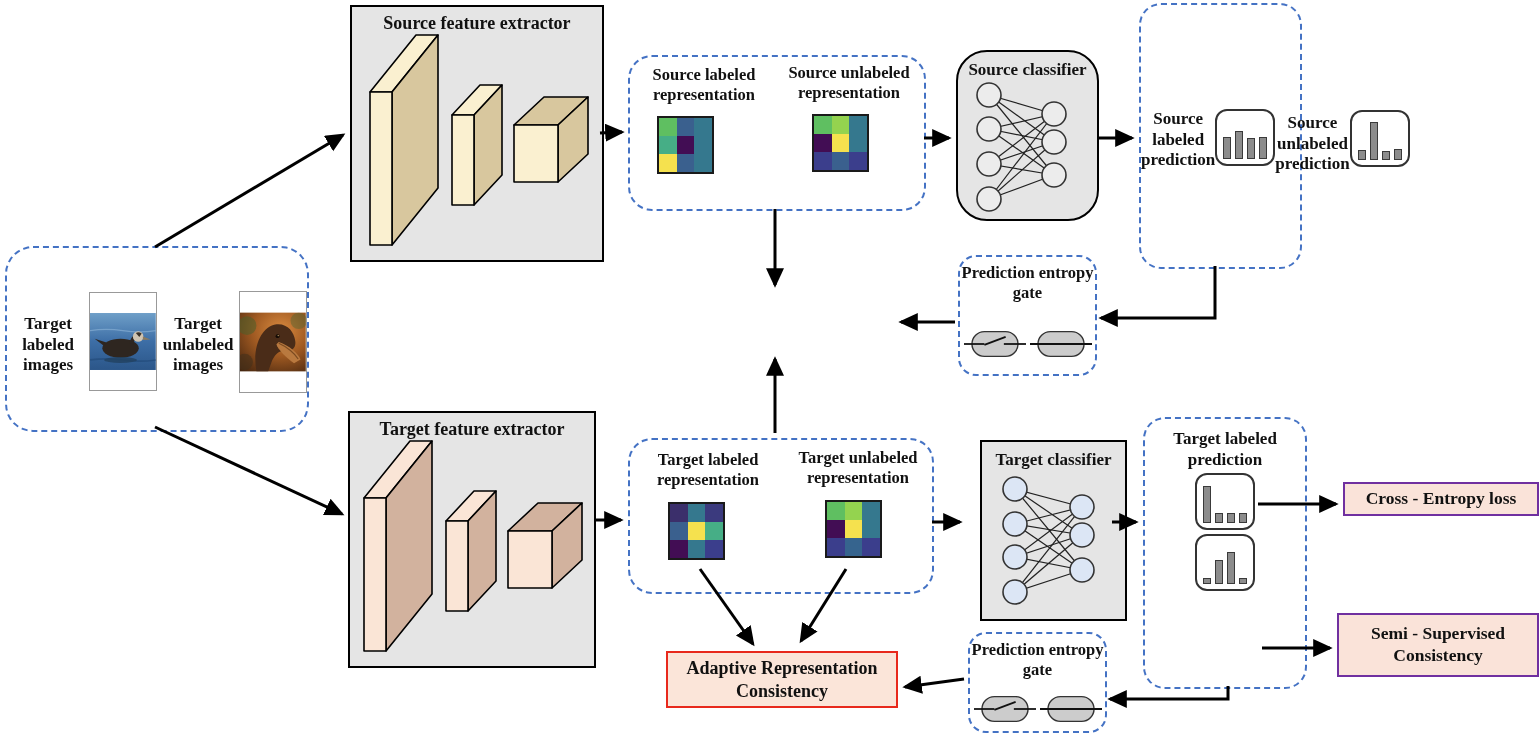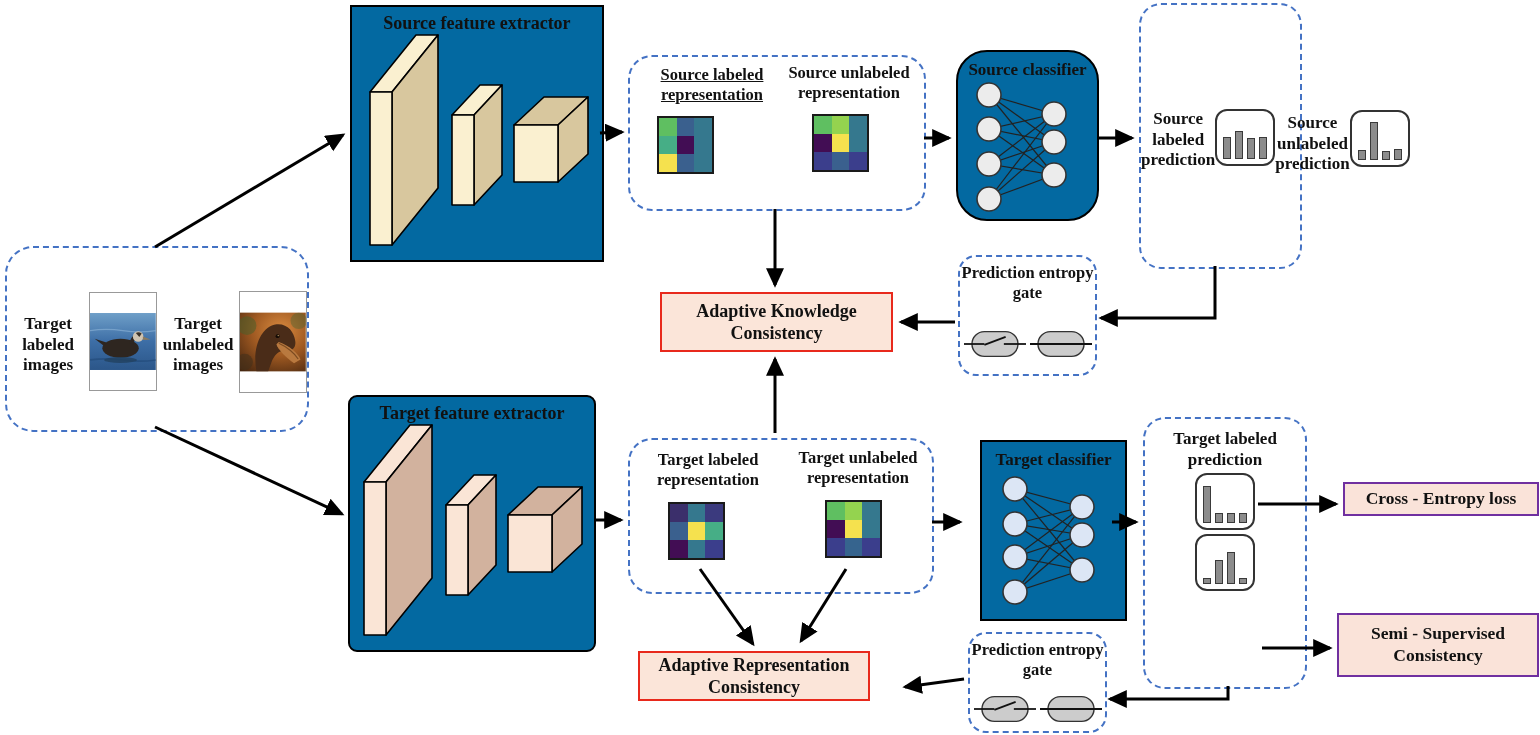--- a/index.html
+++ b/index.html
@@ -1,19 +1,19 @@
 <!DOCTYPE html>
 <html style="--dashed-border: #4472C4; --consistency-fill: #FBE5D9; --consistency-border: #E8291C; --loss-fill: #FAE3D9; --loss-border: #7030A0; --source-block-front: #FAF0D0; --source-block-side: #D8C79E; --target-block-front: #FAE5D6; --target-block-side: #D2B29E; --source-node-fill: #ECECEC; --target-node-fill: #DCE6F5; --gate-fill: #CCCCCC; --bar-fill: #8C8C8C;"><head>
 <meta charset="utf-8">
 <style>
   html,body{margin:0;padding:0;background:#fff;}
   .canvas{position:relative;width:1540px;height:735px;background:#fff;overflow:hidden;
           font-family:"Liberation Serif","DejaVu Serif",serif;font-weight:bold;color:#111;}
   .dashed{position:absolute;border:2px dashed var(--dashed-border);background:#fff;border-radius:24px;}
-  .solid{position:absolute;border:2px solid #000;background:#0369a1;}
+  .solid{position:absolute;border:2px solid #000;background:#e5e5e5;}
   .consistency{position:absolute;background:var(--consistency-fill);border:2px solid var(--consistency-border);
                display:flex;align-items:center;justify-content:center;text-align:center;
                font-size:18px;line-height:1.25;padding:0 14px;box-sizing:border-box;}
   .loss{position:absolute;background:var(--loss-fill);border:2px solid var(--loss-border);
         display:flex;align-items:center;justify-content:center;text-align:center;
         font-size:17.5px;line-height:1.25;padding:0 8px;box-sizing:border-box;}
   .box-title{position:absolute;top:6px;left:0;width:100%;text-align:center;font-size:18px;}
   .cls-title{position:absolute;top:8px;left:0;width:100%;text-align:center;font-size:17px;}
   .rep-label{position:absolute;text-align:center;font-size:16.5px;line-height:1.22;}
   .pred-title{text-align:center;font-size:17px;line-height:1.22;width:142px;}
@@ -96,21 +96,21 @@
       <polygon points="100,108 128,78 150,78 122,108" fill="var(--source-block-front)"></polygon>
       <polygon points="122,108 150,78 150,168 122,198" fill="var(--source-block-side)"></polygon>
       <polygon points="100,108 122,108 122,198 100,198" fill="var(--source-block-front)"></polygon>
       <polygon points="162,118 192,90 236,90 206,118" fill="var(--source-block-side)"></polygon>
       <polygon points="206,118 236,90 236,147 206,175" fill="var(--source-block-side)"></polygon>
       <polygon points="162,118 206,118 206,175 162,175" fill="var(--source-block-front)"></polygon>
     </svg>
   </div>
 
   <div class="dashed" style="left:628px;top:55px;width:294px;height:152px;">
-    <div class="rep-label" style="left:14px;top:8px;width:136px;text-decoration:underline;">Source labeled representation</div>
+    <div class="rep-label" style="left:6px;top:8px;width:136px;">Source labeled representation</div>
     <div class="rep-label" style="left:148px;top:6px;width:142px;">Source unlabeled representation</div>
     <div class="heatmap" style="left:27px;top:59px;">
         <div style="background: rgb(95, 191, 97);"></div>
         <div style="background: rgb(58, 96, 142);"></div>
         <div style="background: rgb(53, 120, 142);"></div>
         <div style="background: rgb(70, 174, 134);"></div>
         <div style="background: rgb(66, 13, 84);"></div>
         <div style="background: rgb(53, 120, 142);"></div>
         <div style="background: rgb(245, 225, 78);"></div>
         <div style="background: rgb(58, 96, 142);"></div>
@@ -168,39 +168,38 @@
       </div>
     <div class="pred-title" style="margin-top:16px;">Source unlabeled prediction</div>
     <div class="pred-icon" style="margin-top:4px;">
         <div class="bar" style="height: 22%;"></div>
         <div class="bar" style="height: 88%;"></div>
         <div class="bar" style="height: 20%;"></div>
         <div class="bar" style="height: 24%;"></div>
       </div>
   </div>
 
-  <div class="consistency" style="left:660px;top:292px;width:233px;height:60px;">Adaptive Knowledge Consistency</div>
 
   <div class="dashed" style="left:958px;top:255px;width:135px;height:117px;border-radius:18px;">
     <div class="gate-title">Prediction entropy gate</div>
     <div class="gates" style="bottom:14px;">
       <svg class="gate-svg" width="62" height="32" viewBox="0 0 70 32">
         <rect x="9" y="2" width="52" height="28" rx="14" fill="var(--gate-fill)"></rect>
         <line x1="0" y1="16" x2="23" y2="16"></line>
           <line x1="23" y1="17" x2="47" y2="8"></line>
           <line x1="45" y1="16" x2="70" y2="16"></line>
       </svg>
       <svg class="gate-svg" width="62" height="32" viewBox="0 0 70 32">
         <rect x="9" y="2" width="52" height="28" rx="14" fill="var(--gate-fill)"></rect>
         <line x1="0" y1="16" x2="70" y2="16"></line>
       </svg>
     </div>
   </div>
 
-  <div class="solid" style="left:348px;top:395px;width:244px;height:253px;border-radius:9px;">
+  <div class="solid" style="left:348px;top:411px;width:244px;height:253px;">
     <div class="box-title">Target feature extractor</div>
     <svg class="cuboid" width="244" height="253" viewBox="0 0 244 253" style="position:absolute;left:0;top:0;">
       <polygon points="14,85 60,28 82,28 36,85" fill="var(--target-block-front)"></polygon>
       <polygon points="36,85 82,28 82,181 36,238" fill="var(--target-block-side)"></polygon>
       <polygon points="14,85 36,85 36,238 14,238" fill="var(--target-block-front)"></polygon>
       <polygon points="96,108 124,78 146,78 118,108" fill="var(--target-block-front)"></polygon>
       <polygon points="118,108 146,78 146,168 118,198" fill="var(--target-block-side)"></polygon>
       <polygon points="96,108 118,108 118,198 96,198" fill="var(--target-block-front)"></polygon>
       <polygon points="158,118 188,90 232,90 202,118" fill="var(--target-block-side)"></polygon>
       <polygon points="202,118 232,90 232,147 202,175" fill="var(--target-block-side)"></polygon>
@@ -277,21 +276,21 @@
         <div class="bar" style="height: 58%;"></div>
         <div class="bar" style="height: 76%;"></div>
         <div class="bar" style="height: 14%;"></div>
       </div>
   </div>
 
   <div class="loss" style="left:1343px;top:482px;width:196px;height:34px;">Cross - Entropy loss</div>
 
   <div class="loss" style="left:1337px;top:613px;width:202px;height:64px;padding:0 28px;">Semi - Supervised Consistency</div>
 
-  <div class="consistency" style="left:638px;top:651px;width:232px;height:50px;">Adaptive Representation Consistency</div>
+  <div class="consistency" style="left:666px;top:651px;width:232px;height:57px;">Adaptive Representation Consistency</div>
 
   <div class="dashed" style="left:968px;top:632px;width:135px;height:97px;border-radius:18px;">
     <div class="gate-title">Prediction entropy gate</div>
     <div class="gates" style="bottom:6px;">
       <svg class="gate-svg" width="62" height="32" viewBox="0 0 70 32">
         <rect x="9" y="2" width="52" height="28" rx="14" fill="var(--gate-fill)"></rect>
         <line x1="0" y1="16" x2="23" y2="16"></line>
           <line x1="23" y1="17" x2="47" y2="8"></line>
           <line x1="45" y1="16" x2="70" y2="16"></line>
       </svg>

